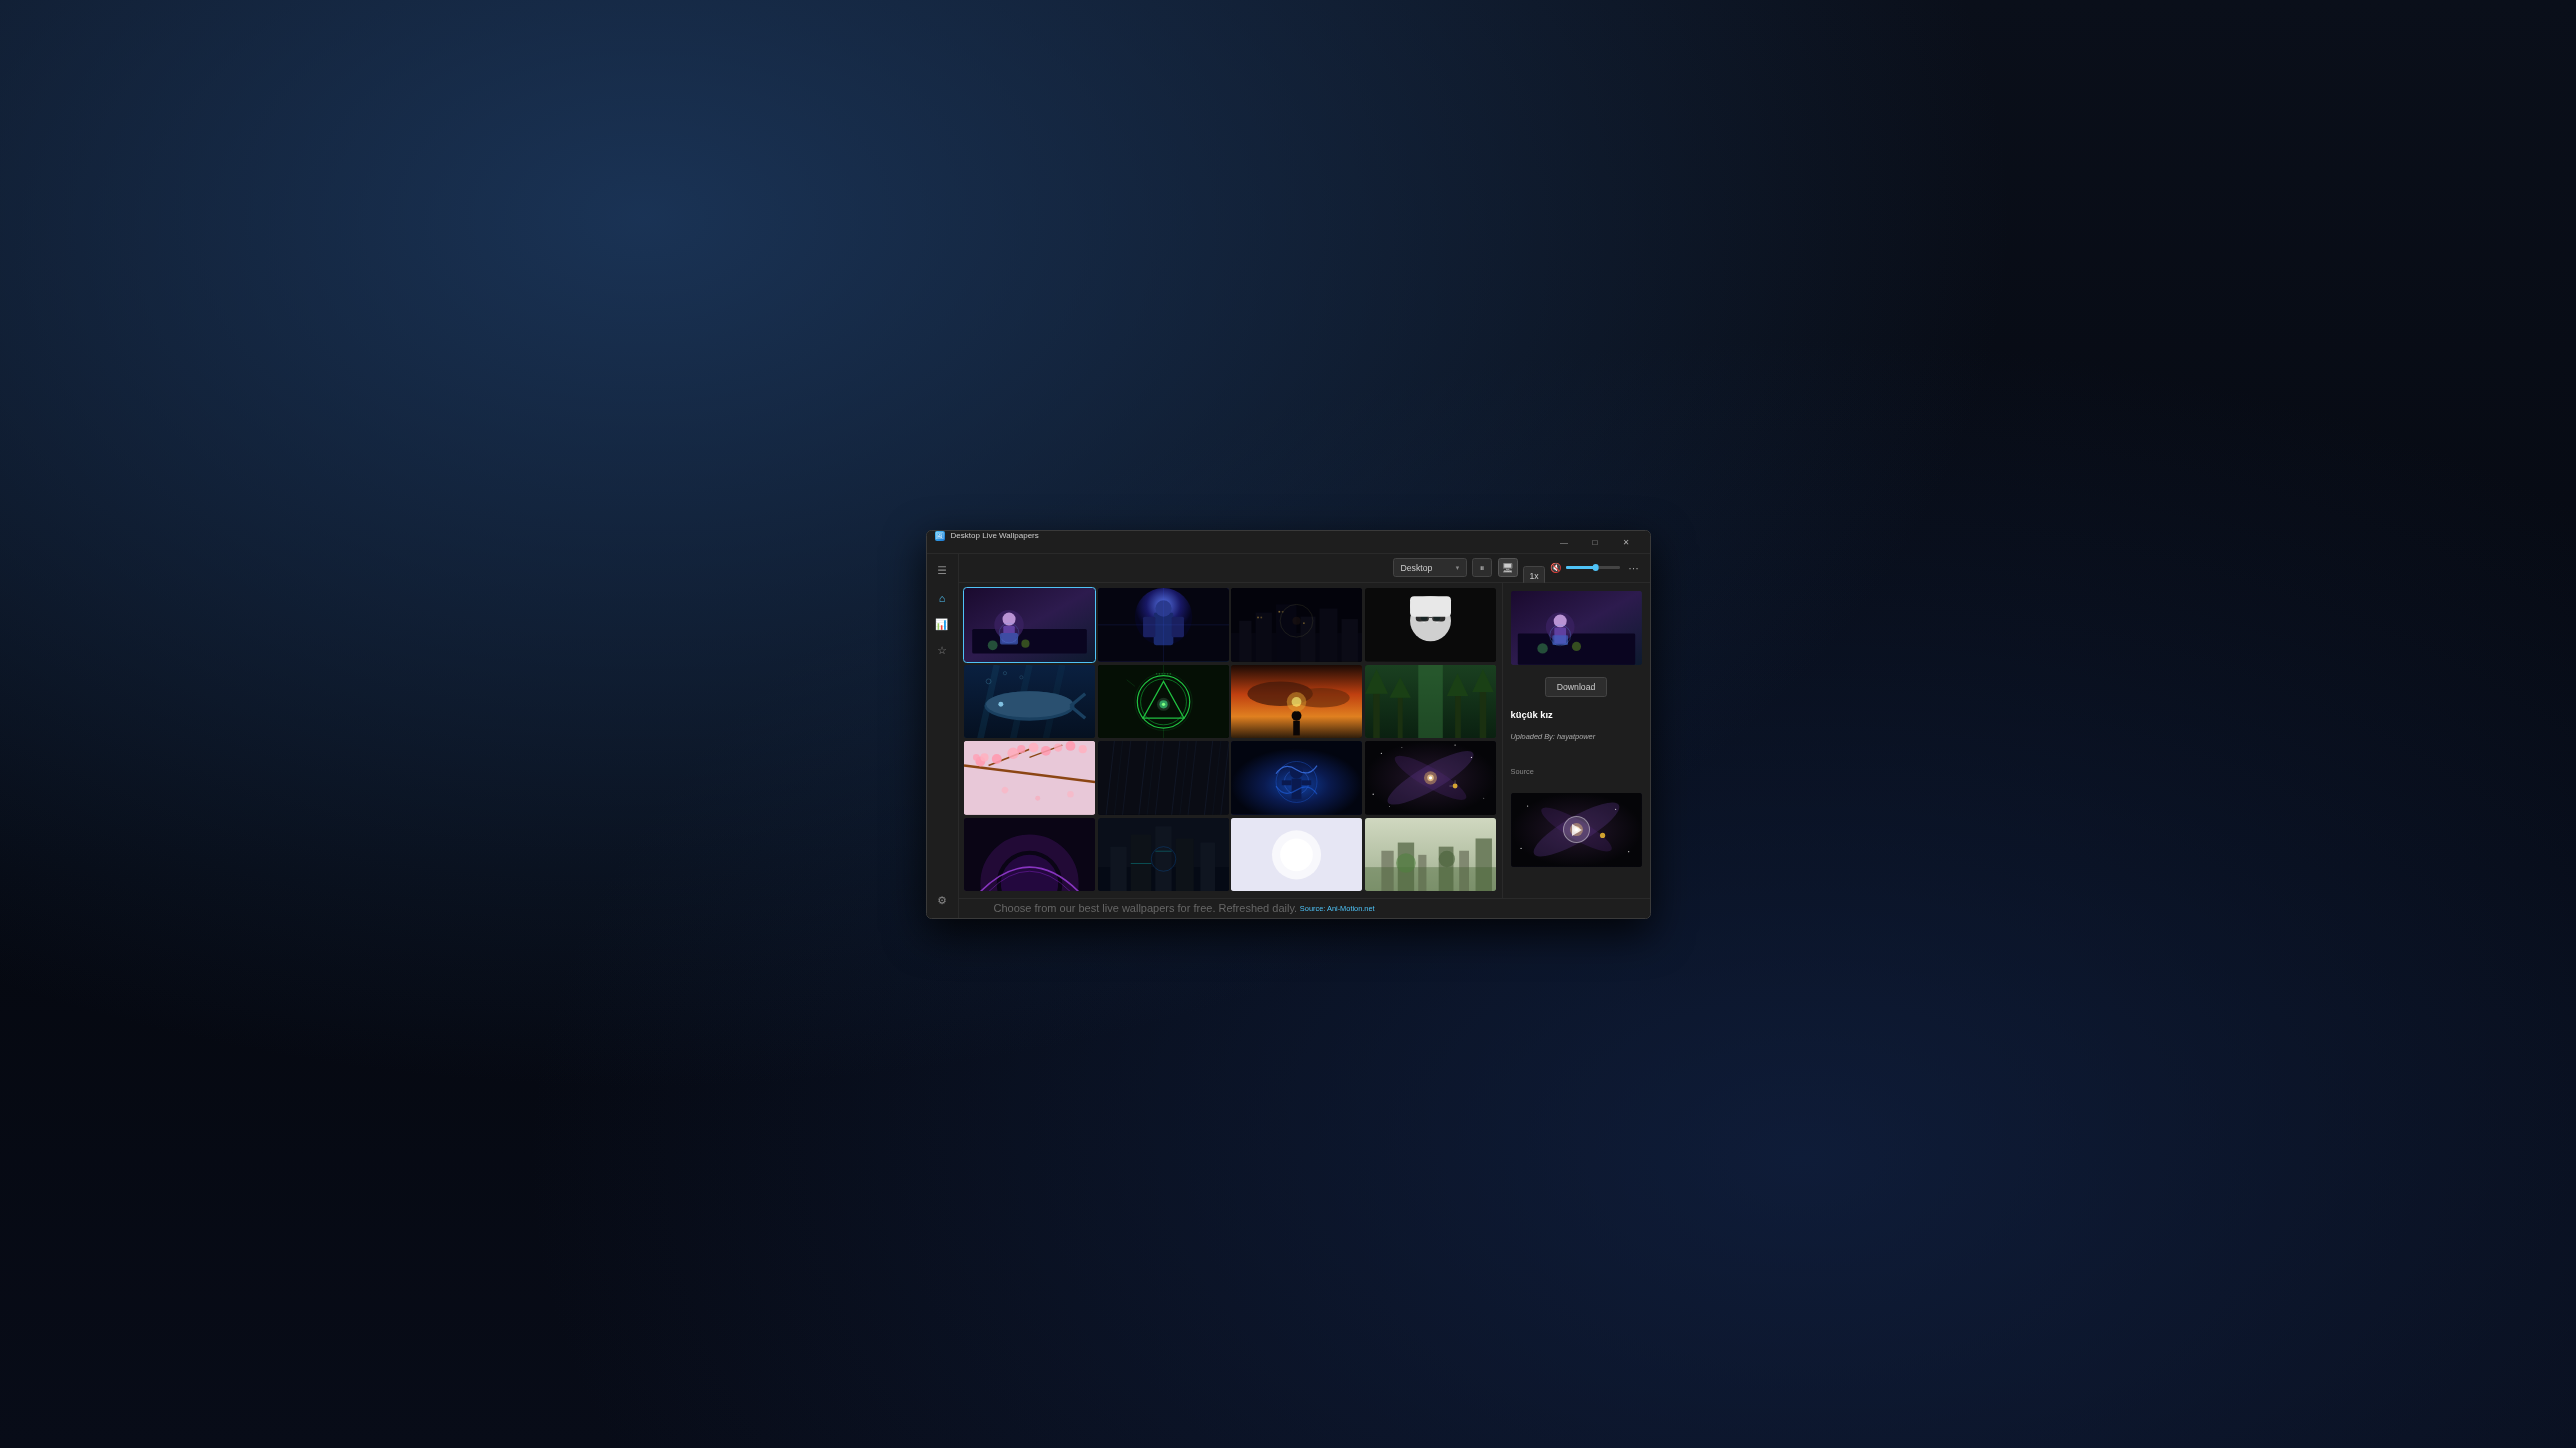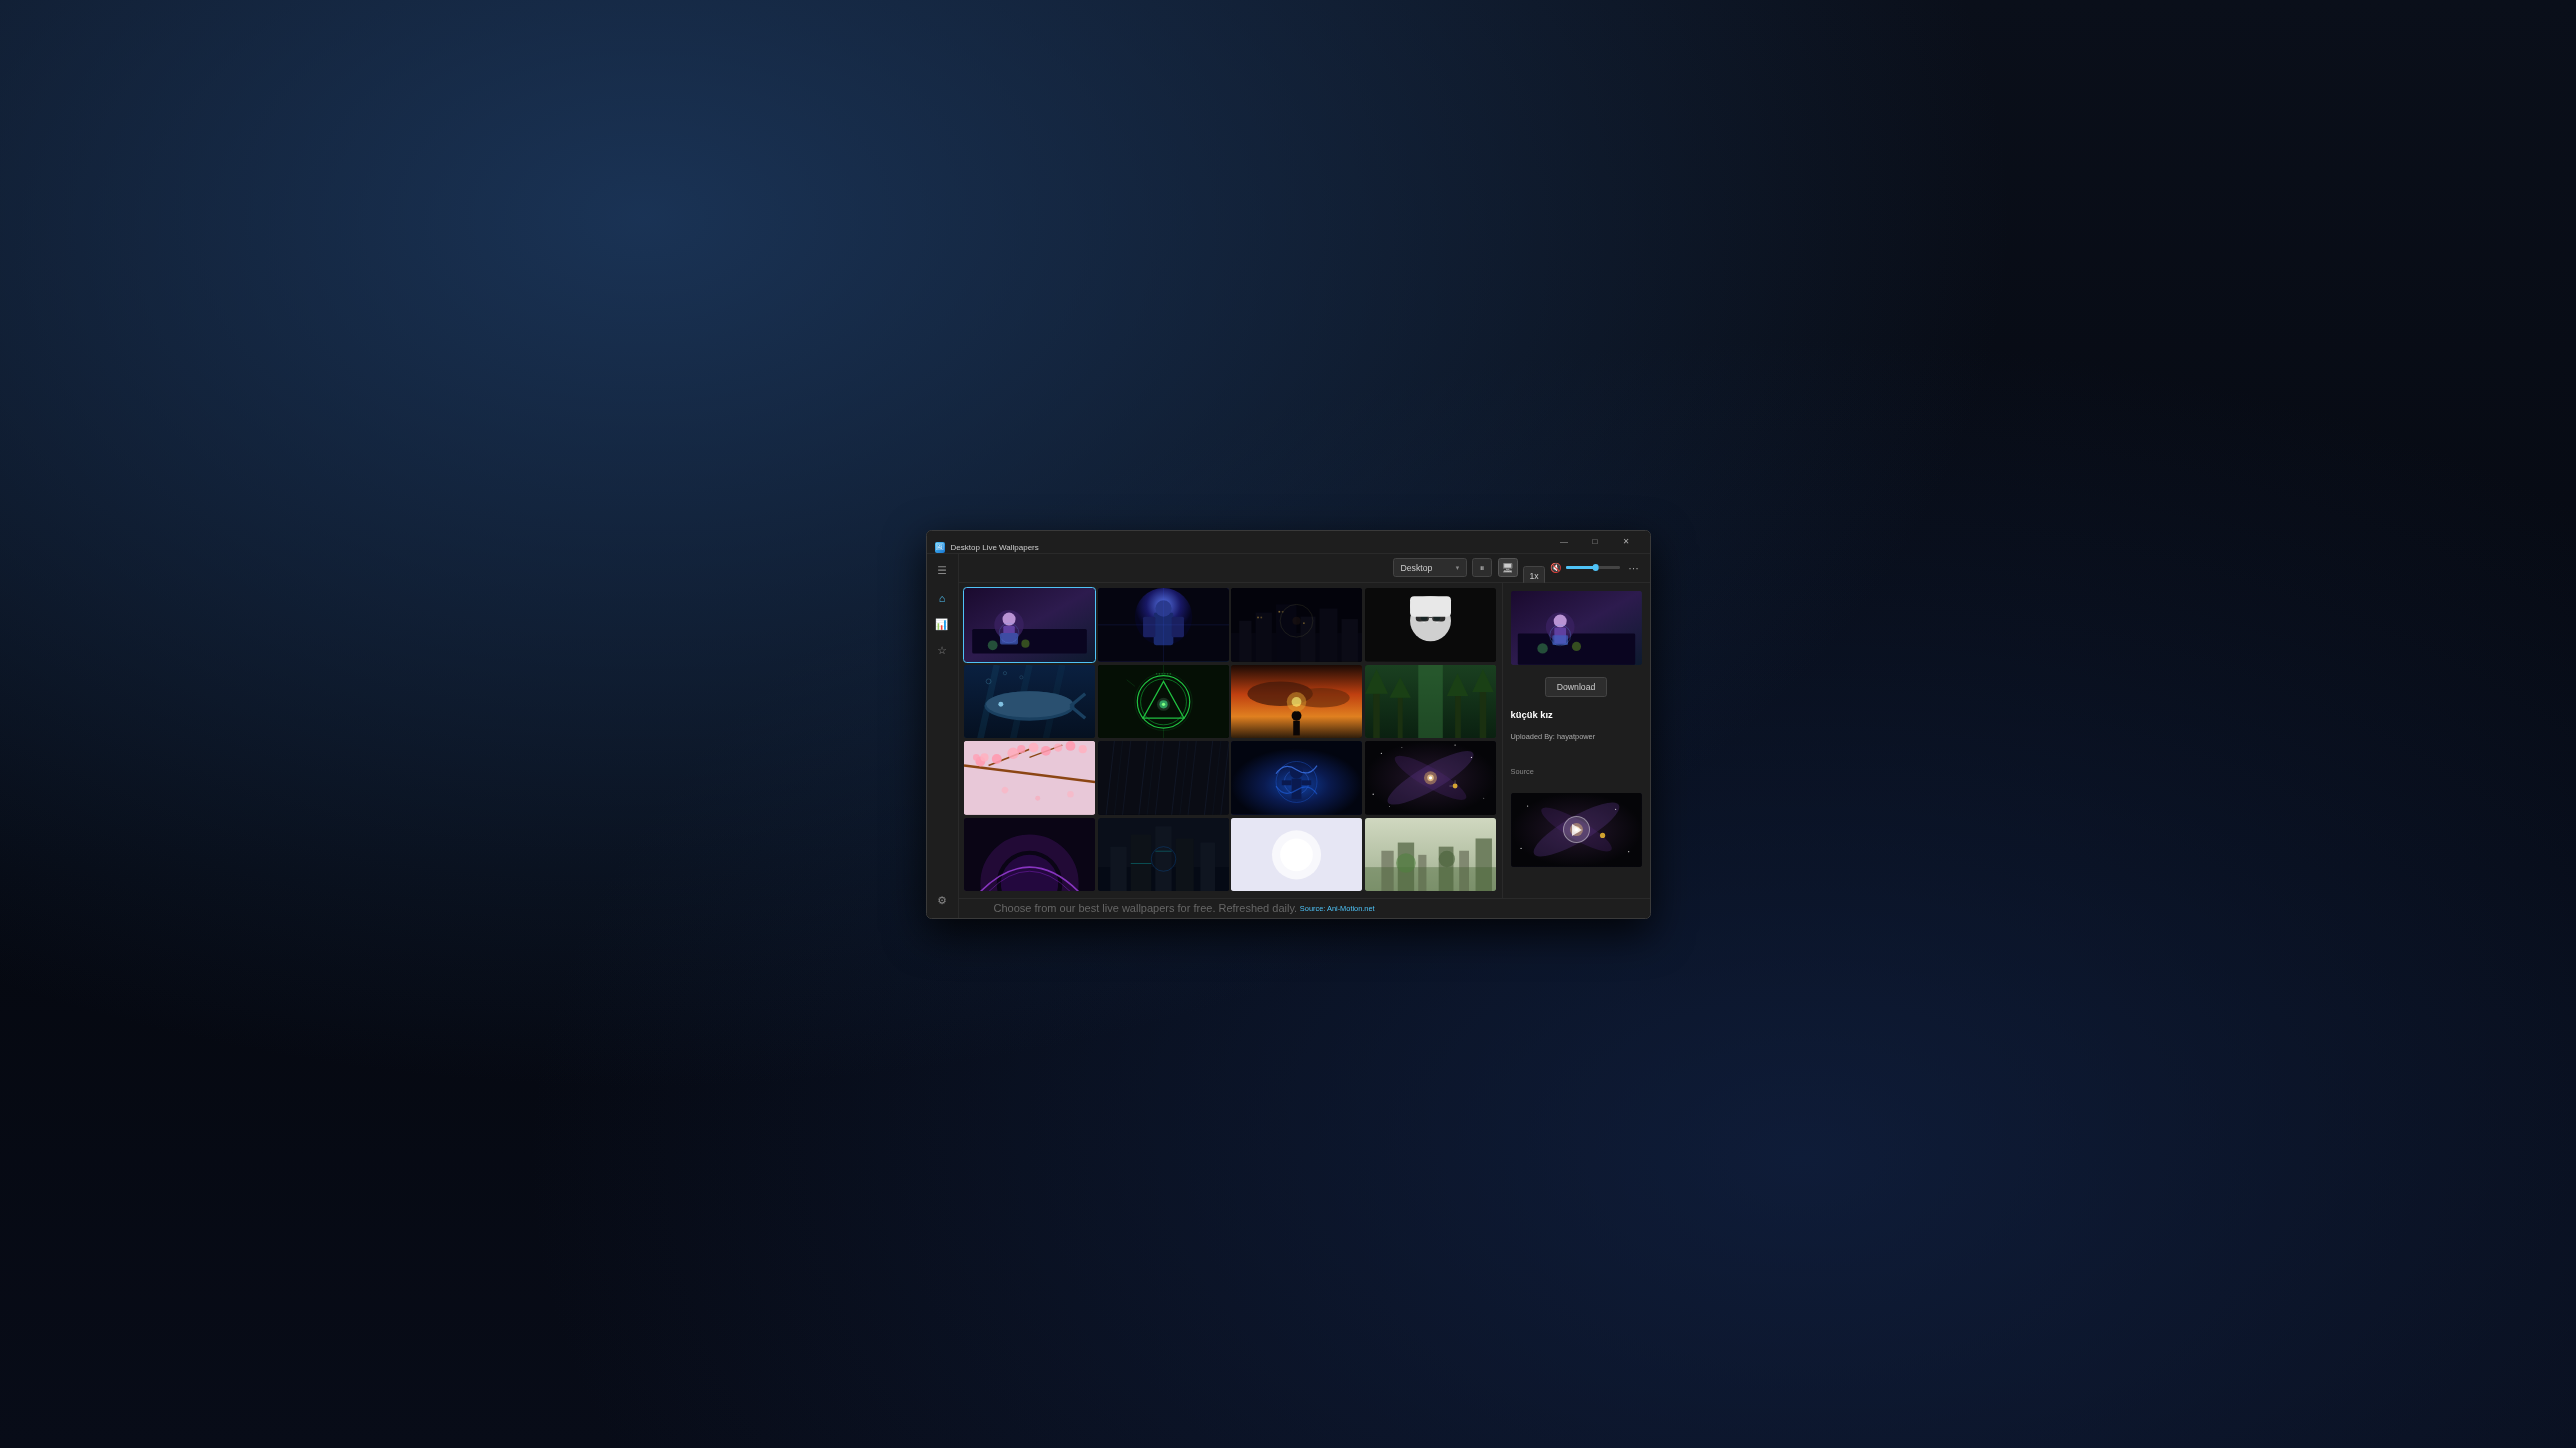--- a/index.html
+++ b/index.html
@@ -29,21 +29,21 @@
       flex-direction: column;
       overflow: hidden;
       border: 0.7px solid #3a3a3a;
     }
 
     
     .title-bar {
       height: 23px;
       background: #1e1e1e;
       display: flex;
-      align-items: flex-end;
+      align-items: flex-start;
       padding: 0 8px;
       flex-shrink: 0;
       border-bottom: 0.7px solid #2a2a2a;
     }
     .title-bar-left {
       display: flex;
       align-items: center;
       gap: 5.4px;
       flex: 1;
     }
@@ -318,21 +318,21 @@
 
     .wallpaper-title {
       color: #ffffff;
       font-size: 9.4px;
       font-weight: 600;
     }
     .wallpaper-meta {
       color: #888;
       font-size: 7.4px;
     }
-    .wallpaper-meta span { color: #aaa; }
+    .wallpaper-meta span { color: #aaa; font-style: italic; }
     .source-link {
       color: #888;
       font-size: 7.4px;
       cursor: pointer;
       margin-top: 14px;
     }
 
     .preview-video-thumb {
       width: 100%;
       aspect-ratio: 16/9;

